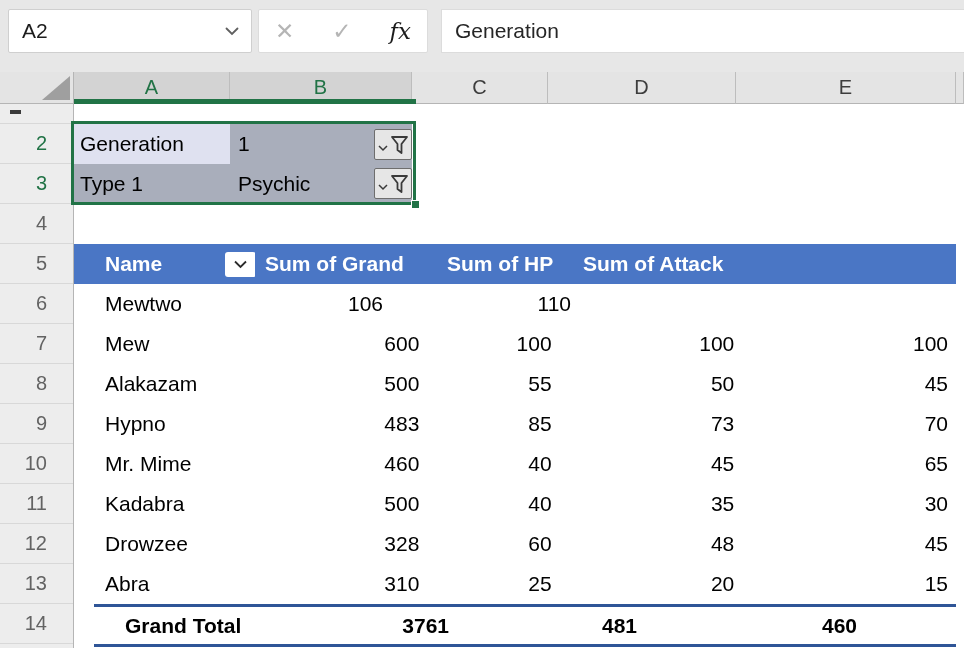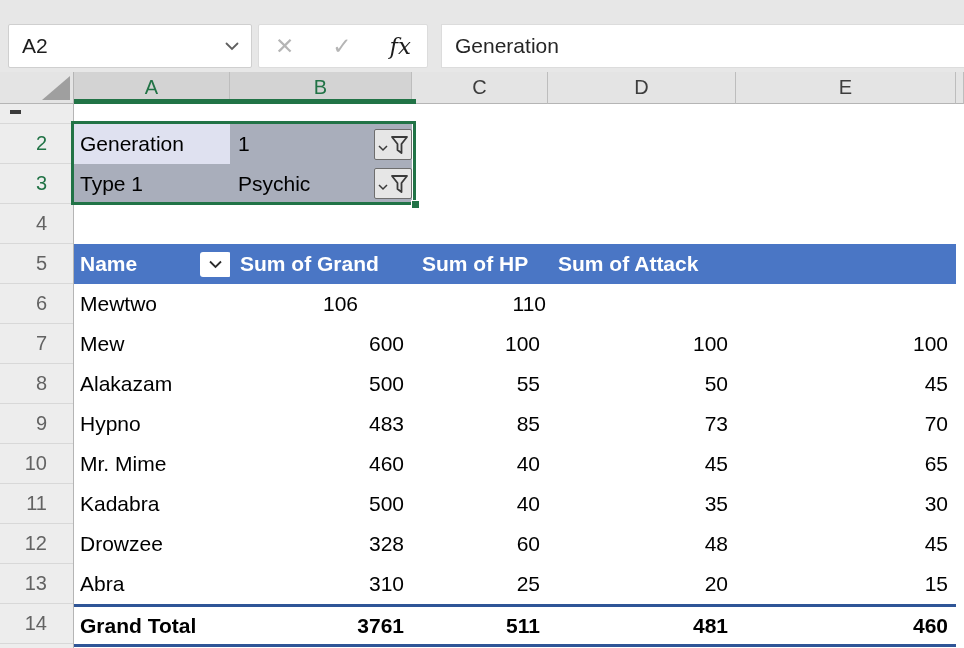--- a/index.html
+++ b/index.html
@@ -14,21 +14,21 @@
   body{
     font-family:"Liberation Sans","DejaVu Sans",sans-serif;
     background:#e7e7e7;
     position:relative;
     overflow:hidden;
     color:#000;
   }
   .app{position:absolute;inset:0;}
 
   
-  .chrome{position:absolute;left:0;top:15px;width:964px;height:66px;background:#e7e7e7;}
+  .chrome{position:absolute;left:0;top:0;width:964px;height:66px;background:#e7e7e7;}
   .namebox{
     position:absolute;left:8px;top:9px;width:244px;height:44px;
     background:#fff;border:1px solid #cfcfcf;border-radius:2px;
     display:flex;align-items:center;
   }
   .nb-text{padding-left:13px;font-size:21px;color:#1c1c1c;flex:1;}
   .nb-chev{margin-right:12px;}
   .fxbox{
     position:absolute;left:258px;top:9px;width:170px;height:44px;
     background:#fff;border:1px solid #dcdcdc;border-radius:2px;
@@ -97,40 +97,41 @@
     position:absolute;left:-3px;top:17px;width:345px;height:84px;
     border:3px solid var(--green);pointer-events:none;
   }
   .selhandle{
     position:absolute;left:337px;top:96px;width:9px;height:9px;
     background:var(--green);border:1px solid #fff;
   }
 
   
   .pivot{position:absolute;left:0;top:140px;width:882px;}
-  .prow{display:flex;height:40px;}
+  .prow{display:flex;height:40px;padding-left:25px;}
   .pcell{font-size:21px;display:flex;align-items:center;overflow:hidden;white-space:nowrap;}
   .c0{width:156px;padding-left:6px;}
   .c1{width:182px;}
   .c2{width:136px;}
   .c3{width:188px;}
   .c4{width:220px;}
   .num{justify-content:flex-end;padding-right:8px;}
   .phead{background:var(--blue);}
   .phead .pcell{color:#fff;font-weight:bold;}
   .phead .pcell.hl{justify-content:flex-start;padding-left:10px;}
   .pc-name{position:relative;}
   .namedrop{
     position:absolute;left:126px;top:8px;width:31px;height:25px;
     background:#fff;border-radius:3px;
     display:flex;align-items:center;justify-content:center;
   }
   .grand{
     height:43px;border-top:3px solid var(--totborder);border-bottom:3px solid var(--totborder);
     font-weight:bold;
+    margin-left:20px;
   }
   .grand .pcell{font-weight:bold;}
 </style>
 </head>
 <body>
 
 <div class="app">
 
   <div class="chrome">
     <div class="namebox">
@@ -275,20 +276,19 @@
             <div class="pcell c1 num">310</div>
             <div class="pcell c2 num">25</div>
             <div class="pcell c3 num">20</div>
             <div class="pcell c4 num">15</div>
           </div>
         </div>
 
       <div class="prow grand">
         <div class="pcell c0">Grand Total</div>
         <div class="pcell c1 num">3761</div>
-        <div class="pcell c2 num">511</div>
         <div class="pcell c3 num">481</div>
         <div class="pcell c4 num">460</div>
       </div>
     </div>
 
   </div>
 </div>
 
 </body></html>

